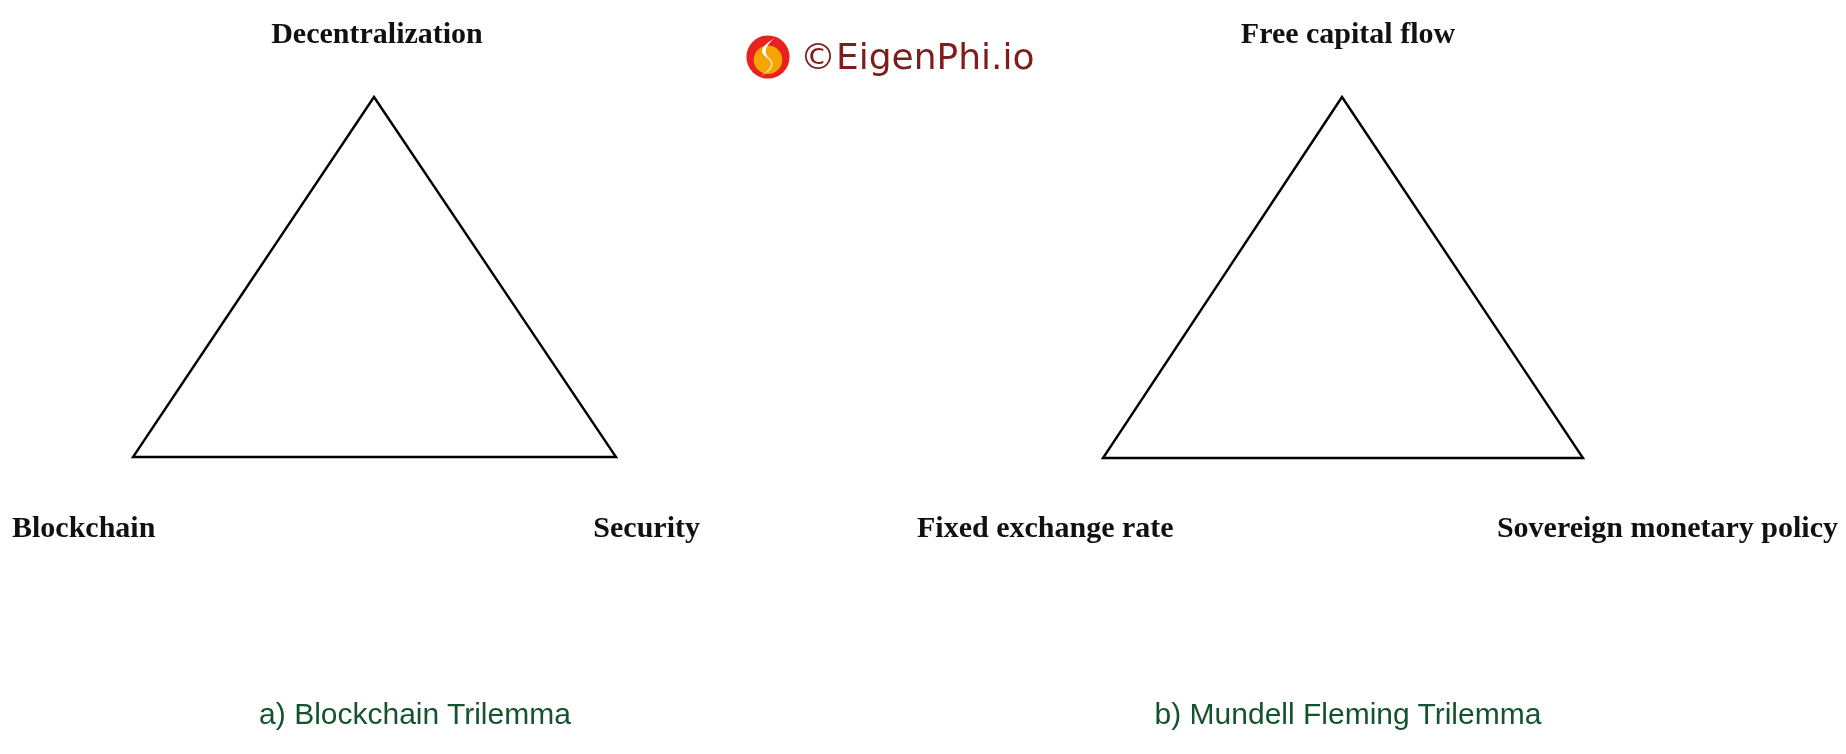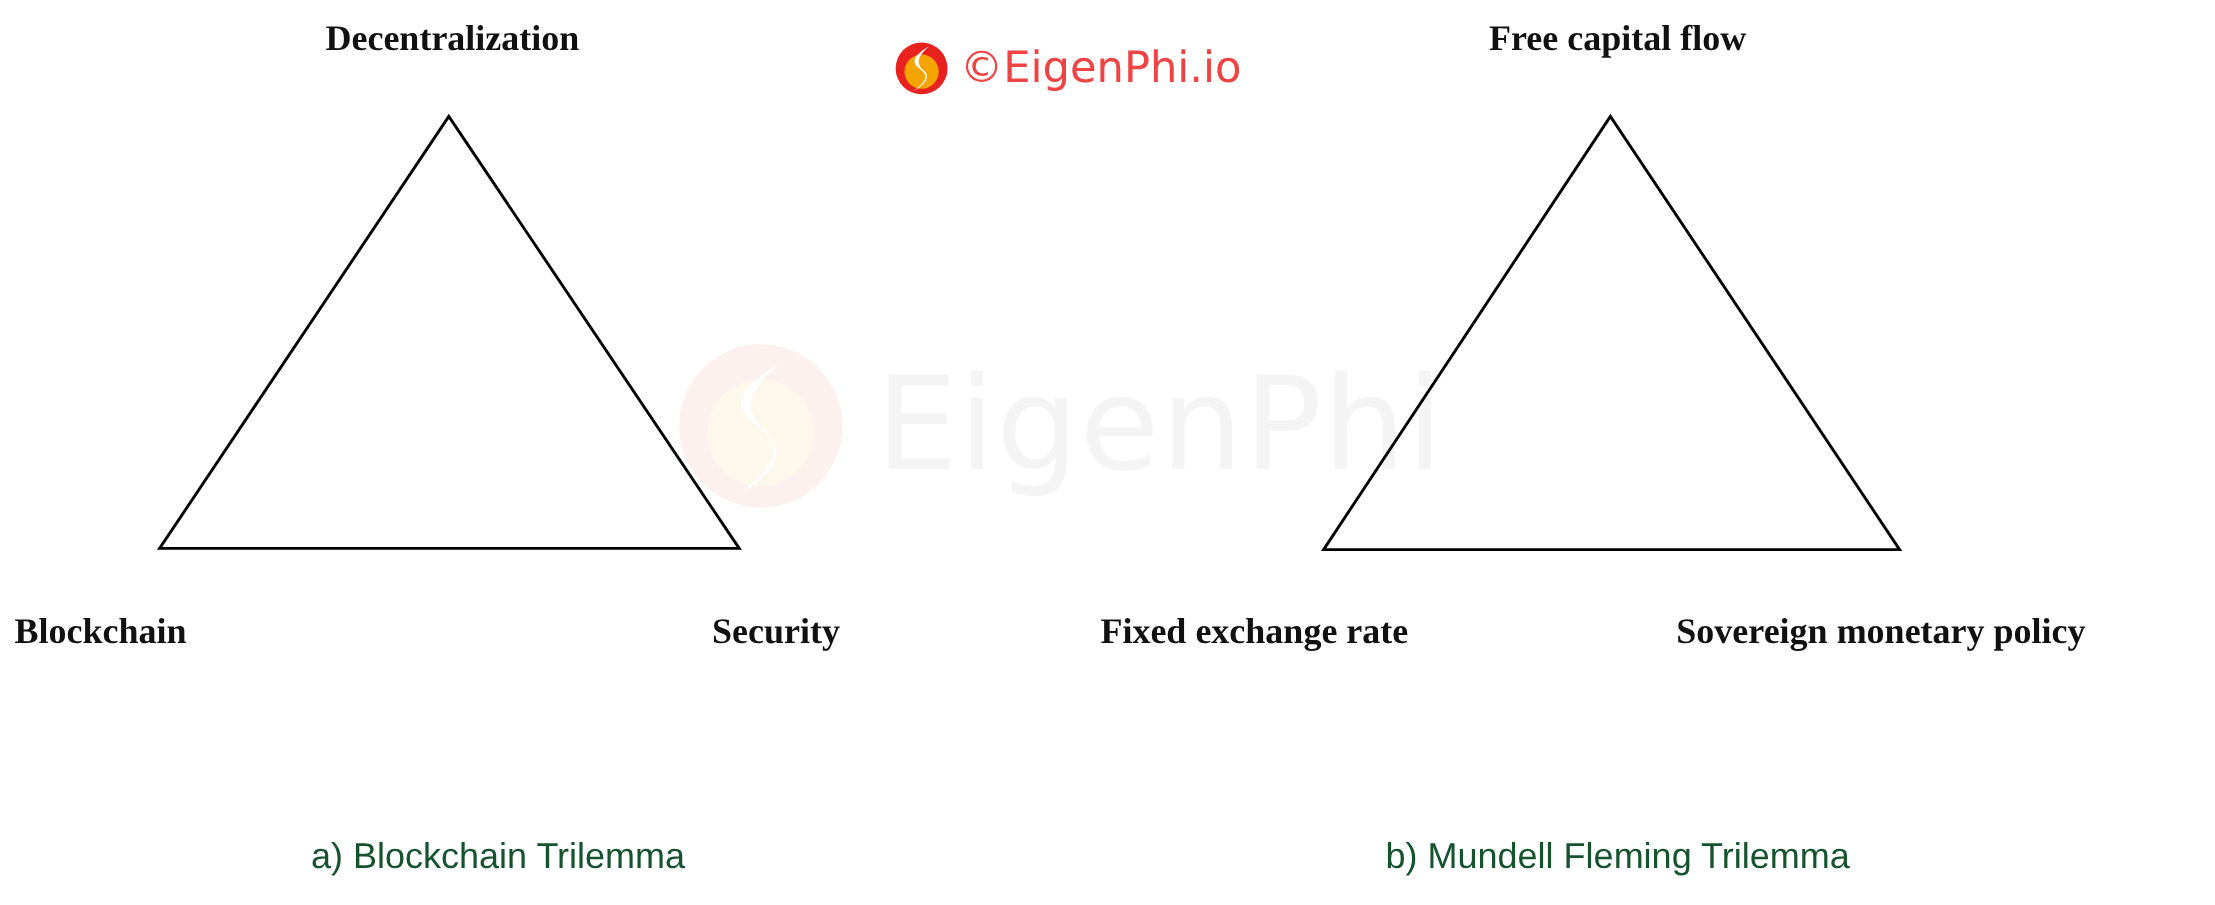--- a/index.html
+++ b/index.html
@@ -99,43 +99,32 @@
   .cr-mark {
     position: relative;
     width: 46px;
     height: 46px;
     flex: 0 0 auto;
   }
   .cr-text {
     font-family: "DejaVu Sans", sans-serif;
     font-size: 36px;
     font-weight: 400;
-    color: #ef4444;
+    color: #7f1d1d;
     line-height: 1;
     margin-left: 9px;
     white-space: nowrap;
     text-align: center;
   }
 </style>
 </head>
 <body>
 
 <div id="canvas">
 
-  <div class="watermark">
-    <div class="wm-mark">
-      <svg viewBox="0 0 100 100" width="148" height="148" aria-hidden="true">
-        <circle cx="50" cy="50" r="46" fill="#fdf1f0"></circle>
-        <circle cx="50" cy="54" r="30" fill="#fdf8ec"></circle>
-        <path d="M62 14 C34 30, 34 40, 48 50 C62 60, 62 70, 38 88
-                 C60 76, 64 64, 52 52 C40 42, 42 30, 62 14 Z" fill="#ffffff"></path>
-      </svg>
-    </div>
-    <div class="wm-text">EigenPhi</div>
-  </div>
 
   <svg id="art" viewBox="0 0 1846 754" xmlns="http://www.w3.org/2000/svg">
     <polygon points="374,97 133,457 616,457" fill="none" stroke="#000000" stroke-width="2.4" stroke-linejoin="miter"></polygon>
     <polygon points="1342,97 1103,458 1583,458" fill="none" stroke="#000000" stroke-width="2.4" stroke-linejoin="miter"></polygon>
   </svg>
 
   <div class="copyright">
     <div class="cr-mark">
       <svg viewBox="0 0 100 100" width="46" height="46" aria-hidden="true">
         <circle cx="50" cy="50" r="47" fill="#e8231f"></circle>
@@ -152,17 +141,17 @@
   <div class="lbl left-b" style="left:12px; top:512px;">Blockchain</div>
 
   <div class="lbl right-b" style="left:700px; top:512px;text-align:center;">Security</div>
 
   <div class="caption" style="left:415px; top:699px;">a) Blockchain Trilemma</div>
 
   <div class="lbl apex" style="left:1348px; top:18px;">Free capital flow</div>
 
   <div class="lbl left-b" style="left:917px; top:512px;">Fixed exchange rate</div>
 
-  <div class="lbl right-b" style="left:1738px; top:512px;">Sovereign monetary policy</div>
+  <div class="lbl right-b" style="left:1838px; top:512px;">Sovereign monetary policy</div>
 
   <div class="caption" style="left:1348px; top:699px;">b) Mundell Fleming Trilemma</div>
 
 </div>
 
 </body></html>

